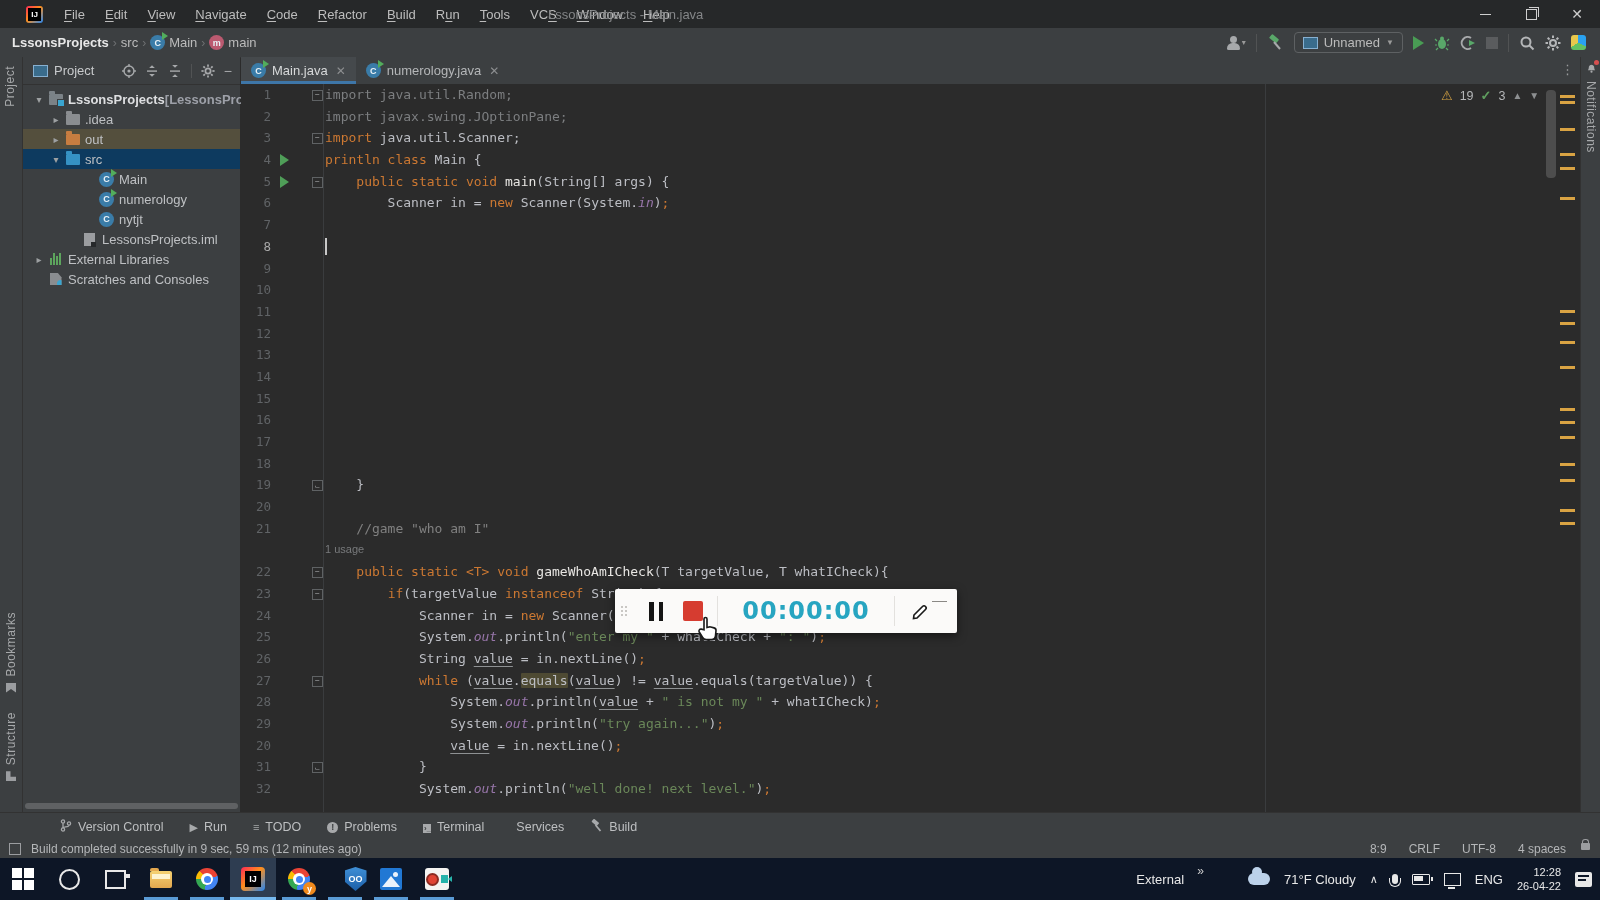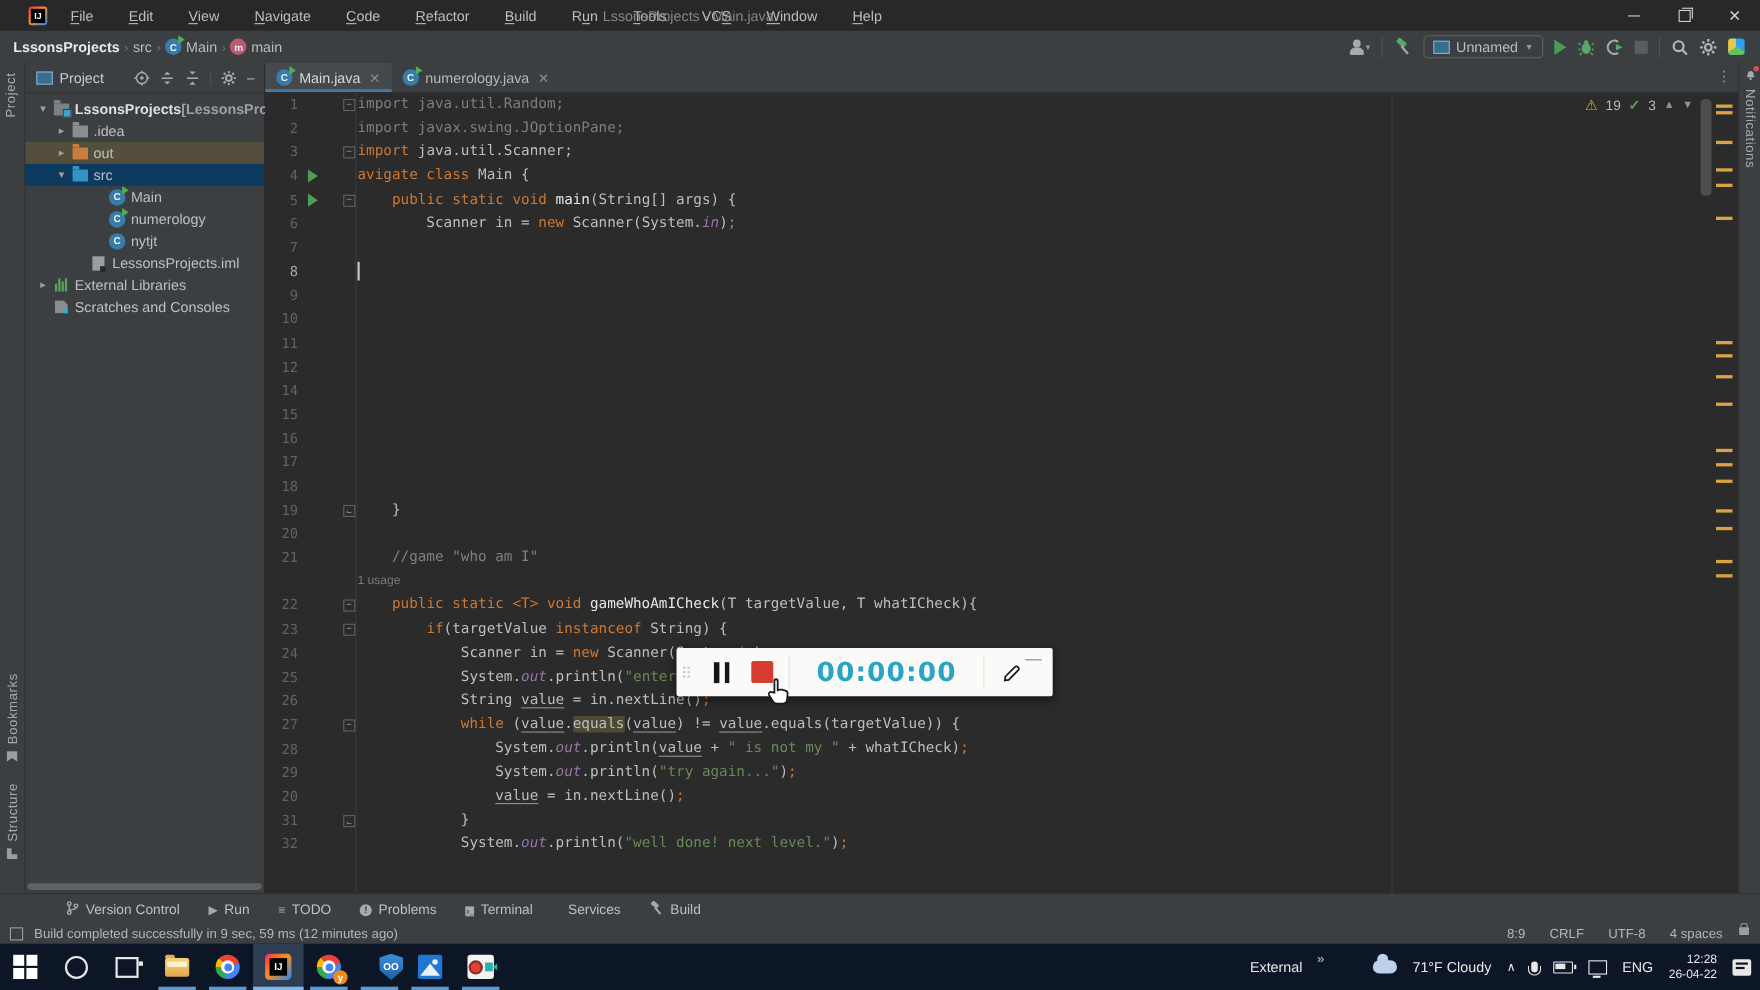--- a/index.html
+++ b/index.html
@@ -7,21 +7,21 @@
     font-family:"Liberation Sans",sans-serif;background:#2b2b2b;color:#bbb;
     -webkit-font-smoothing:antialiased;}
   .abs{position:absolute;}
 
   
   .titlebar{left:0;top:0;width:1600px;height:28px;background:#262829;display:flex;align-items:center;}
   .ij-logo{width:17px;height:17px;margin:0 12px 0 26px;border-radius:3px;
     background:linear-gradient(135deg,#fe2857 0%,#fe8f1c 45%,#2086f6 100%);position:relative;}
   .ij-logo::after{content:"IJ";position:absolute;inset:2px;background:#000;color:#fff;
     font-size:8px;font-weight:bold;display:flex;align-items:center;justify-content:center;}
-  .menus{display:flex;gap:14px;}
+  .menus{display:flex;gap:2px;}
   .menu-item{padding:4px 9px;font-size:13px;color:#bdbdbd;}
   .menu-item u{text-decoration:underline;text-underline-offset:2px;}
   .win-title{position:absolute;left:548px;top:7px;font-size:13px;color:#848688;}
   .win-btns{position:absolute;right:0;top:0;display:flex;height:28px;}
   .win-btn{width:46px;height:28px;display:flex;align-items:center;justify-content:center;color:#cfcfcf;}
   .wb-min{width:11px;height:1px;background:#cfcfcf;}
   .wb-max{width:9px;height:9px;border:1px solid #cfcfcf;position:relative;}
   .wb-max::before{content:"";position:absolute;left:2px;top:-3px;width:9px;height:9px;border:1px solid #cfcfcf;border-left:none;border-bottom:none;}
   .wb-x{font-size:14px;line-height:1;}
 
@@ -469,29 +469,30 @@
     </div>
   <div class="abs tab-dots">⋮</div>
 
   <div class="abs editor">
     <div class="gut-sep"></div>
     <div class="guide"></div>
     <div id="code">
         <div class="cline"><span class="ln-num">1</span><span class="ln-gut"><span class="foldbox">−</span></span><span class="ln-code"><span class="sg">import java.util.Random;</span></span></div>
         <div class="cline"><span class="ln-num">2</span><span class="ln-gut"></span><span class="ln-code"><span class="sg">import javax.swing.JOptionPane;</span></span></div>
         <div class="cline"><span class="ln-num">3</span><span class="ln-gut"><span class="foldbox">−</span></span><span class="ln-code"><span class="sk">import </span><span>java.util.Scanner;</span></span></div>
-        <div class="cline"><span class="ln-num">4</span><span class="ln-gut"><span class="runarr"></span></span><span class="ln-code"><span class="sk">avigate class </span><span>Main {</span></span></div>
+        <div class="cline"><span class="ln-num">4</span><span class="ln-gut"><span class="runarr"></span></span><span class="ln-code"><span class="sk">println class </span><span>Main {</span></span></div>
         <div class="cline"><span class="ln-num">5</span><span class="ln-gut"><span class="runarr"></span><span class="foldbox">−</span></span><span class="ln-code"><span>    </span><span class="sk">public static void </span><span class="sm">main</span><span>(String[] args) {</span></span></div>
         <div class="cline"><span class="ln-num">6</span><span class="ln-gut"></span><span class="ln-code"><span>        Scanner in = </span><span class="sk">new </span><span>Scanner(System.</span><span class="sf">in</span><span>)</span><span class="sk">;</span></span></div>
         <div class="cline"><span class="ln-num">7</span><span class="ln-gut"></span><span class="ln-code"></span></div>
         <div class="cline"><span class="ln-num cur">8</span><span class="ln-gut"></span><span class="ln-code"><span class="caret"></span></span></div>
         <div class="cline"><span class="ln-num">9</span><span class="ln-gut"></span><span class="ln-code"></span></div>
         <div class="cline"><span class="ln-num">10</span><span class="ln-gut"></span><span class="ln-code"></span></div>
         <div class="cline"><span class="ln-num">11</span><span class="ln-gut"></span><span class="ln-code"></span></div>
         <div class="cline"><span class="ln-num">12</span><span class="ln-gut"></span><span class="ln-code"></span></div>
+        <div class="cline"><span class="ln-num">13</span><span class="ln-gut"></span><span class="ln-code"></span></div>
         <div class="cline"><span class="ln-num">14</span><span class="ln-gut"></span><span class="ln-code"></span></div>
         <div class="cline"><span class="ln-num">15</span><span class="ln-gut"></span><span class="ln-code"></span></div>
         <div class="cline"><span class="ln-num">16</span><span class="ln-gut"></span><span class="ln-code"></span></div>
         <div class="cline"><span class="ln-num">17</span><span class="ln-gut"></span><span class="ln-code"></span></div>
         <div class="cline"><span class="ln-num">18</span><span class="ln-gut"></span><span class="ln-code"></span></div>
         <div class="cline"><span class="ln-num">19</span><span class="ln-gut"><span class="foldbox" style="transform: scaleY(-1);">⌐</span></span><span class="ln-code"><span>    }</span></span></div>
         <div class="cline"><span class="ln-num">20</span><span class="ln-gut"></span><span class="ln-code"></span></div>
         <div class="cline"><span class="ln-num">21</span><span class="ln-gut"></span><span class="ln-code"><span class="sc">    //game "who am I"</span></span></div>
         <div class="cline"><span class="ln-num"></span><span class="ln-gut"></span><span class="inlay">1 usage</span></div>
         <div class="cline"><span class="ln-num">22</span><span class="ln-gut"><span class="foldbox">−</span></span><span class="ln-code"><span>    </span><span class="sk">public static &lt;T&gt; void </span><span class="sm">gameWhoAmICheck</span><span>(T targetValue, T whatICheck){</span></span></div>

